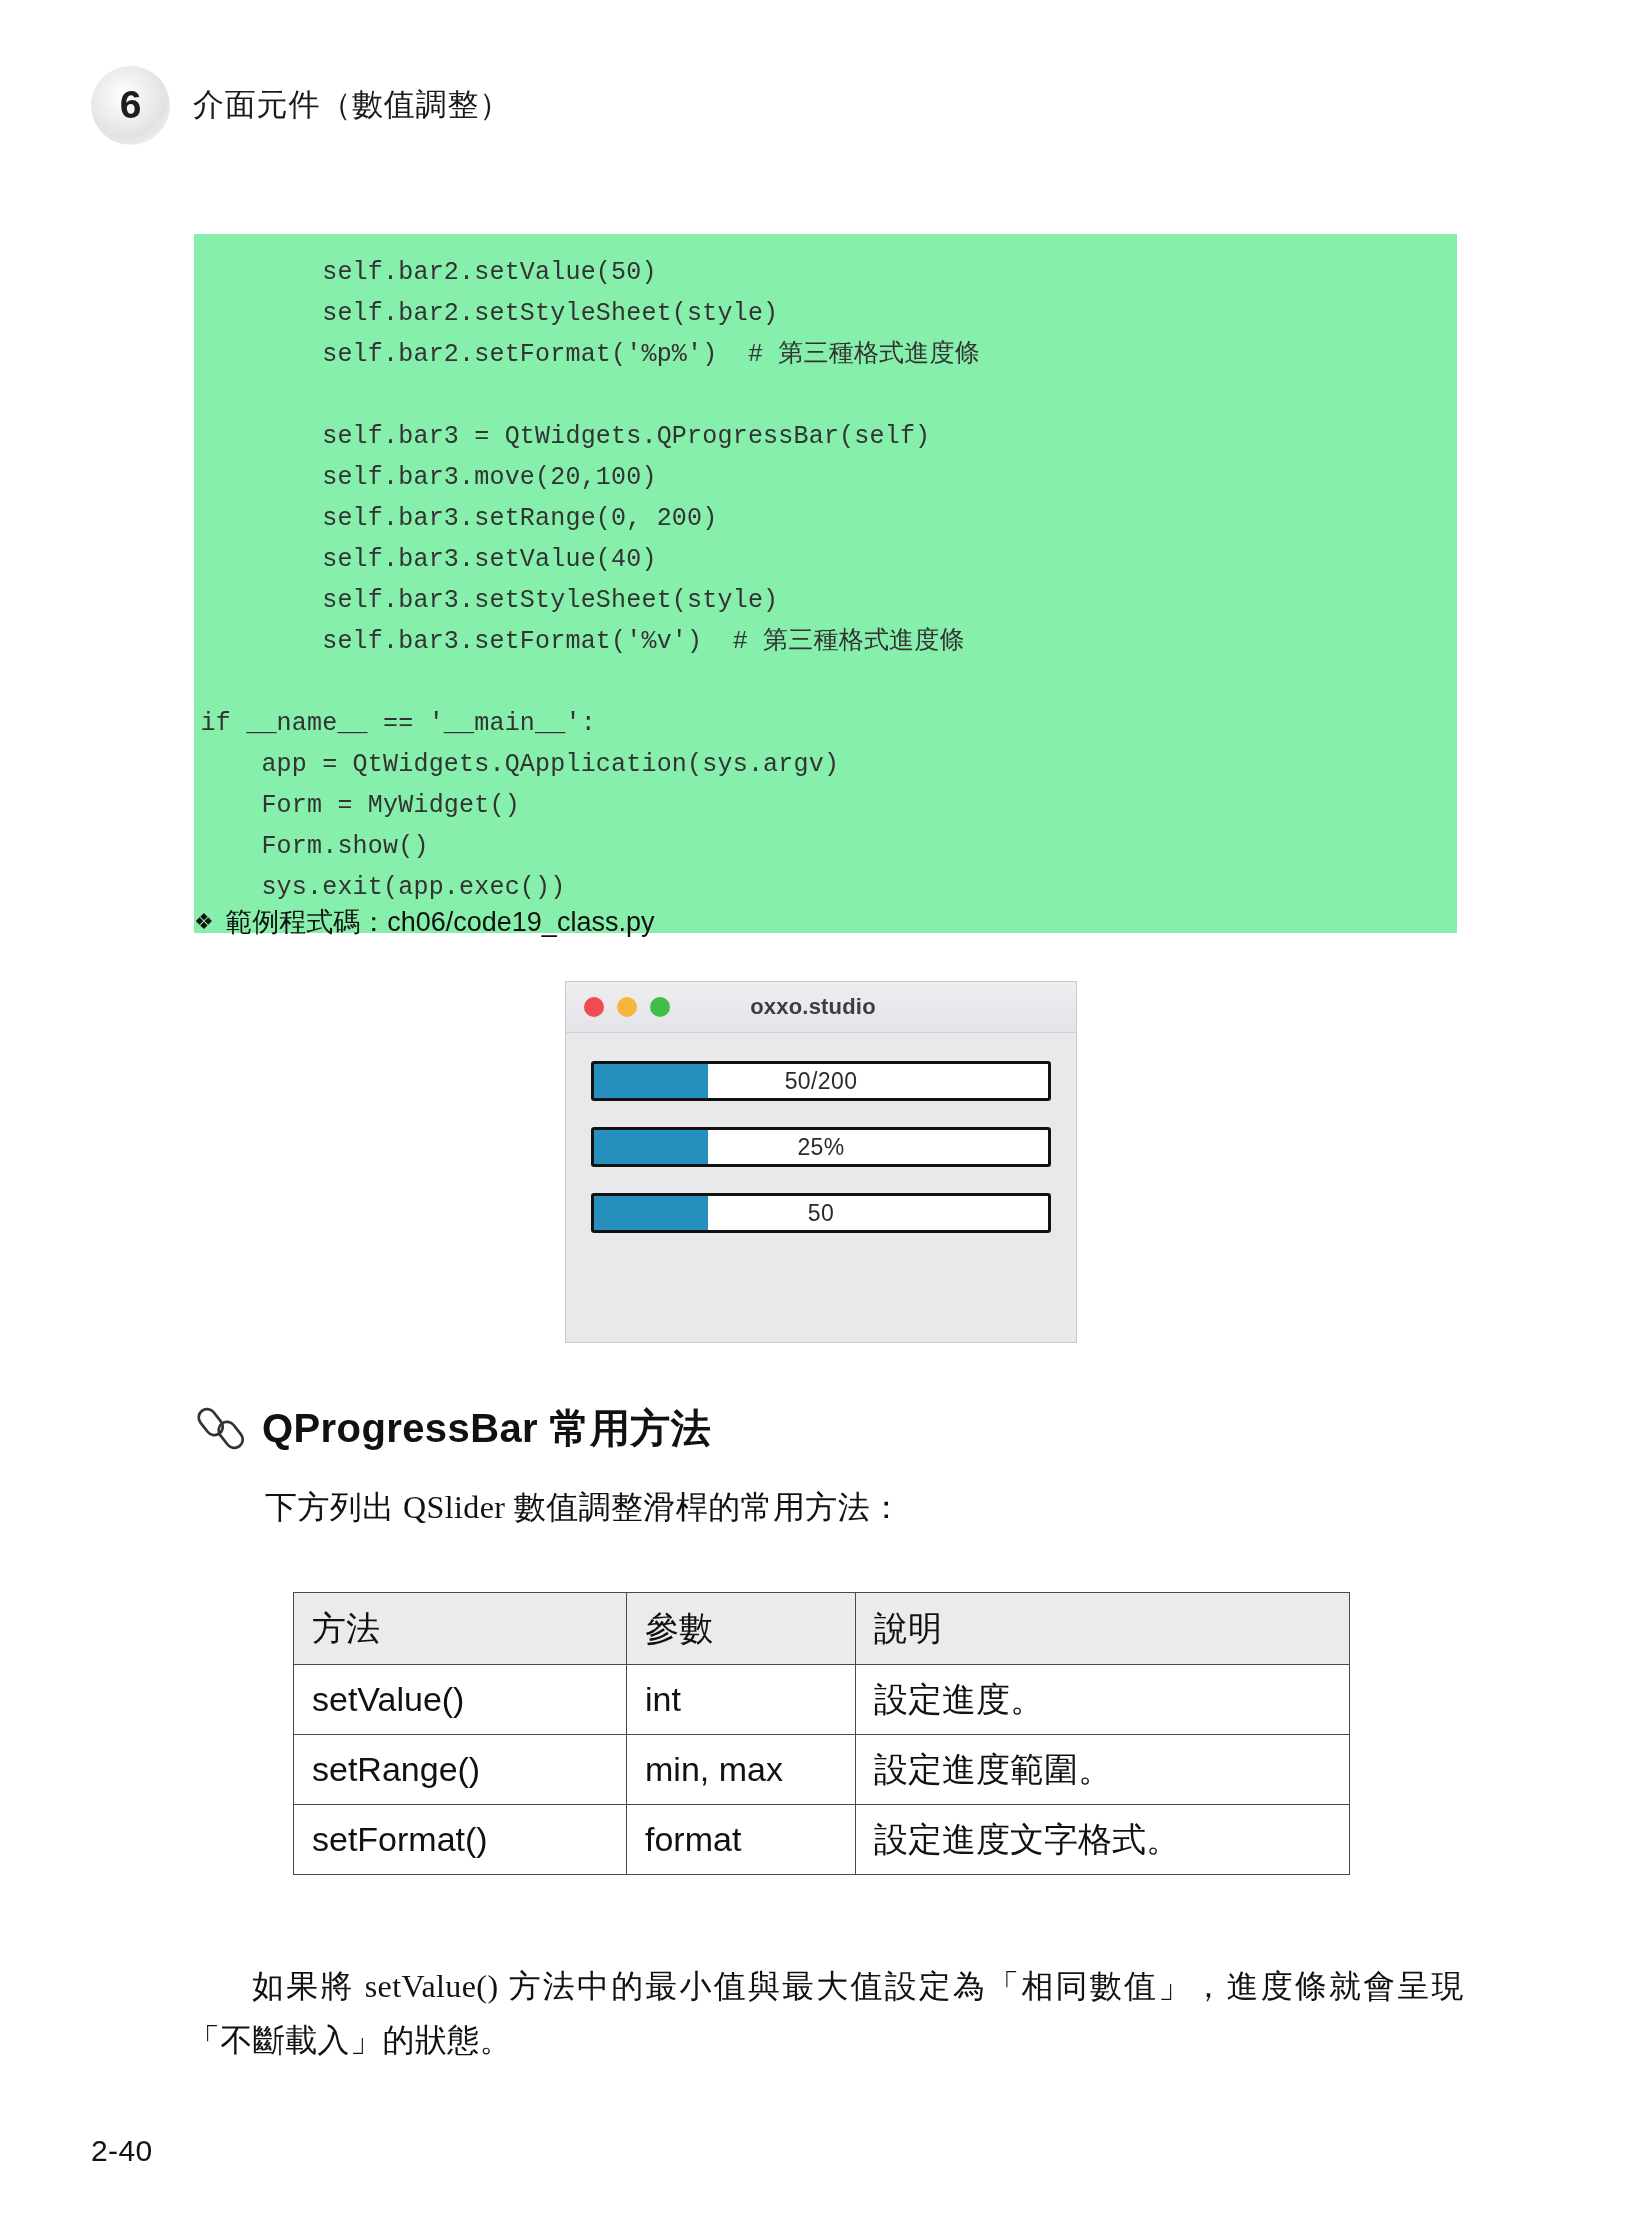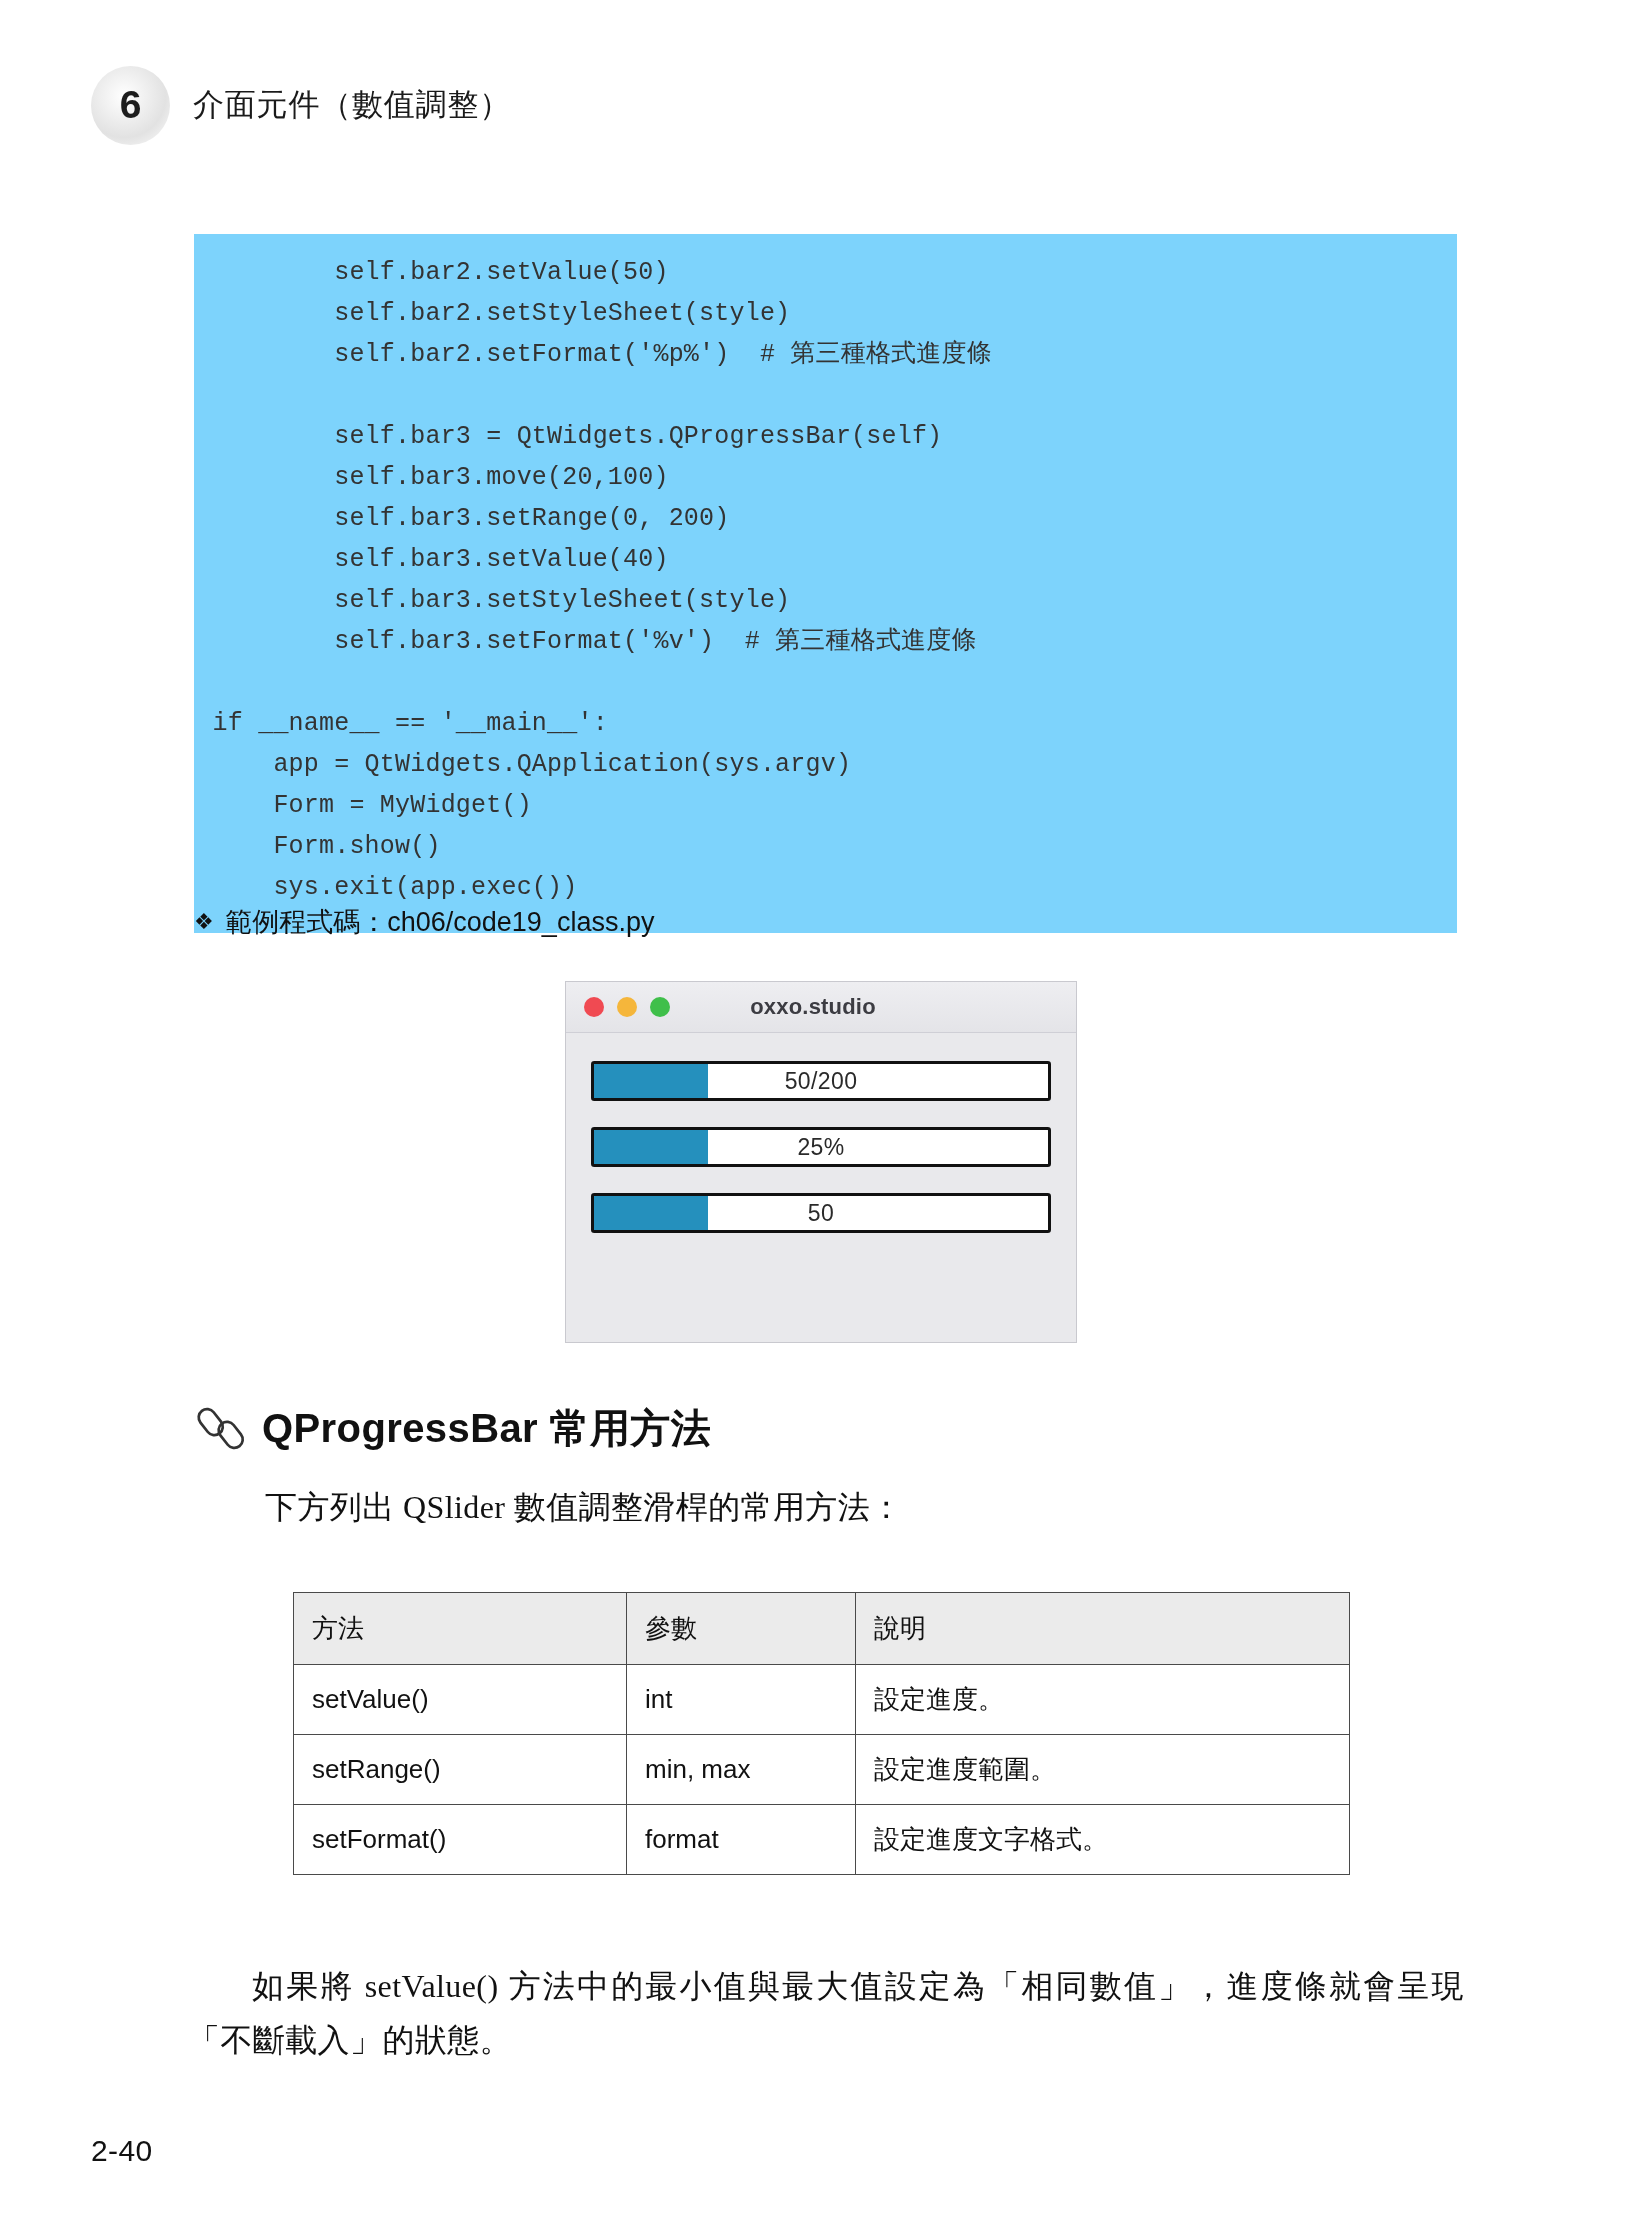--- a/index.html
+++ b/index.html
@@ -47,22 +47,22 @@
     letter-spacing: 0.8px;
     white-space: nowrap;
   }
 
   
   .code-block {
     position: absolute;
     left: 194px;
     top: 234px;
     width: 1263px;
-    background: #7dd3fc;
-    padding: 18px 0 25px 12px;
+    background: #86efac;
+    padding: 18px 0 25px 0;
     box-sizing: border-box;
   }
   .code-line {
     font-family: "Liberation Mono", "DejaVu Sans Mono", monospace;
     font-size: 25px;
     line-height: 41px;
     color: #333333;
     white-space: pre;
     padding-left: 6.6px;
     letter-spacing: 0.2px;
@@ -198,21 +198,21 @@
     text-align: justify;
   }
 
   
   .method-table {
     position: absolute;
     left: 293px;
     top: 1592px;
     width: 1057px;
     border-collapse: collapse;
-    font-size: 26px;
+    font-size: 34px;
     color: #111111;
   }
   .method-table th,
   .method-table td {
     border: 1.6px solid #4a4a4a;
     text-align: left;
     vertical-align: middle;
     height: 69px;
     padding: 0 18px;
     font-weight: normal;

